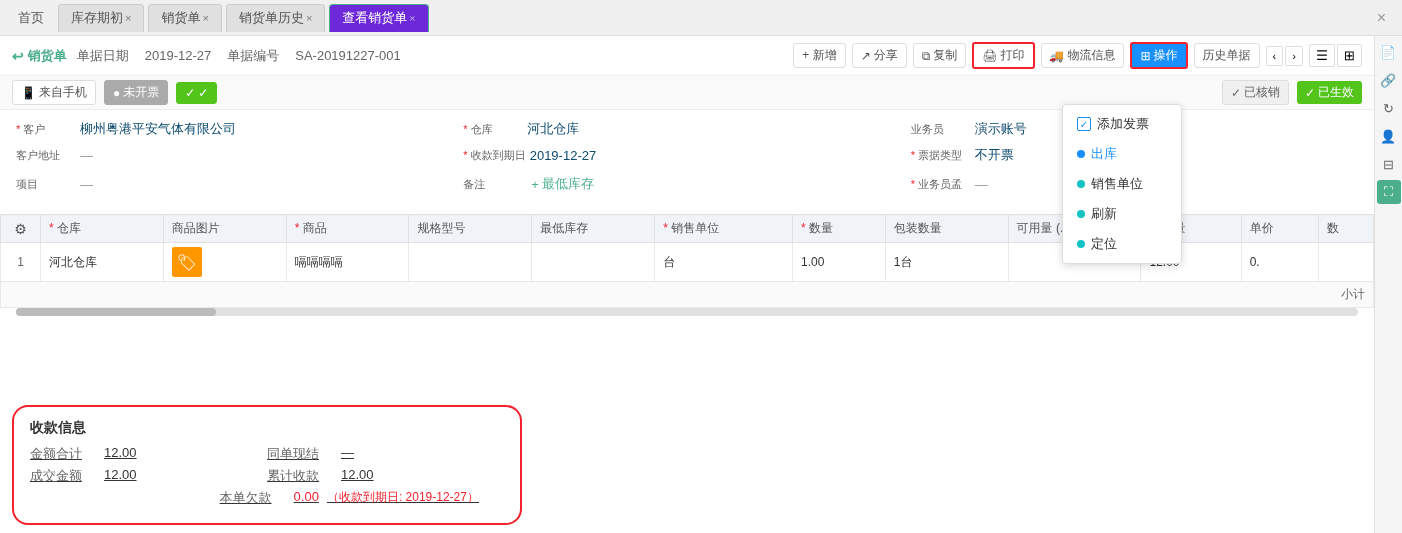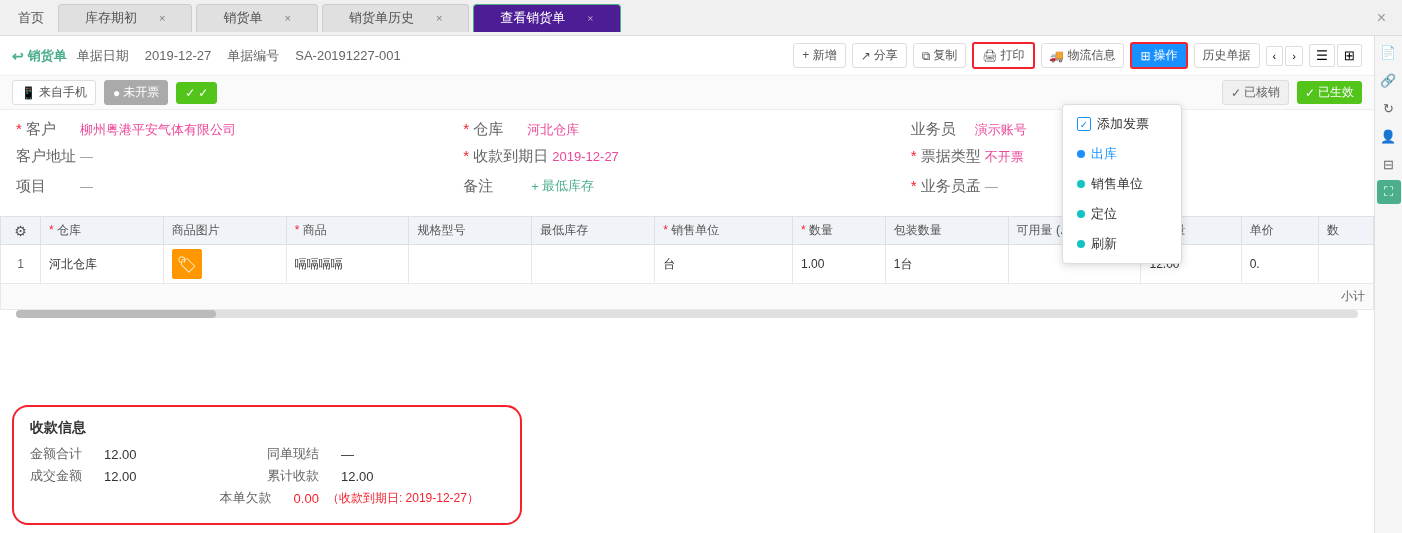--- a/index.html
+++ b/index.html
@@ -4,25 +4,25 @@
   <style>
     * { box-sizing: border-box; margin: 0; padding: 0; }
     body { font-family: 'Microsoft YaHei', Arial, sans-serif; font-size: 13px; background: #f5f5f5; color: #333; overflow: hidden; }
 
     
     .tab-bar {
       display: flex; align-items: center; background: #f0f0f0; border-bottom: 1px solid #ddd;
       height: 36px; padding: 0 8px; gap: 4px; position: relative;
     }
     .tab {
-      display: flex; align-items: center; padding: 0 26px; height: 28px; border-radius: 4px 4px 0 0;
-      cursor: pointer; font-size: 13px; gap: 22px; background: #e0e0e0; border: 1px solid #ccc;
+      display: flex; align-items: center; padding: 0 12px; height: 28px; border-radius: 4px 4px 0 0;
+      cursor: pointer; font-size: 13px; gap: 2px; background: #e0e0e0; border: 1px solid #ccc;
       border-bottom: none; color: #555;
     }
-    .tab.active { background: #4c1d95; color: #fff; border-color: #4caf8c; font-family: Liberation Serif, serif; }
+    .tab.active { background: #6d28d9; color: #fff; border-color: #4caf8c; font-family: Liberation Serif, serif; }
     .tab .close-x { font-size: 11px; opacity: 0.7; cursor: pointer; }
     .tab-home { background: none; border: none; color: #555; font-size: 13px; padding: 0 10px; cursor: pointer; }
     .tab-spacer { flex: 1; }
     .tab-close-btn { font-size: 16px; color: #999; cursor: pointer; padding: 0 8px; }
 
     
     .doc-header {
       display: flex; align-items: center; padding: 6px 12px; border-bottom: 1px solid #eee;
       background: #fff; gap: 10px; flex-shrink: 0;
     }
@@ -59,23 +59,23 @@
       border-radius: 3px; cursor: pointer; font-size: 12px; background: #fff; color: #555;
     }
     .tool-btn.gray { background: #aaa; color: #fff; border-color: #aaa; }
     .tool-btn.green { background: #52c41a; color: #fff; border-color: #52c41a; }
     .spacer { flex: 1; }
 
     
     .form-area { padding: 10px 16px; flex-shrink: 0; }
     .form-row { display: flex; align-items: center; margin-bottom: 8px; gap: 0; }
     .form-field { display: flex; align-items: center; flex: 1; }
-    .form-label { color: #666; font-size: 15px; min-width: 60px; white-space: nowrap; }
+    .form-label { color: #666; font-size: 11px; min-width: 60px; white-space: nowrap; }
     .form-label .required { color: #f5222d; }
-    .form-value { color: #ec4899; font-size: 13px; padding-left: 4px; }
+    .form-value { color: #0c4a6e; font-size: 13px; padding-left: 4px; }
     .form-value.empty { color: #999; }
 
     
     .table-area { flex: 1; overflow: hidden; flex-shrink: 0; }
     .data-table { width: 100%; border-collapse: collapse; font-size: 12px; }
     .data-table thead tr { background: #f0f4f8; }
     .data-table th {
       border: 1px solid #e0e0e0; padding: 5px 8px; font-weight: normal; color: #555;
       white-space: nowrap; text-align: left; font-size: 12px;
     }
@@ -90,21 +90,21 @@
     .product-img { width: 30px; height: 30px; background: #ff9800; border-radius: 2px; display: flex; align-items: center; justify-content: center; }
 
     
     .bottom-area { display: flex; flex-shrink: 0; }
     .payment-box {
       border: 2px solid #f5222d; border-radius: 16px; padding: 12px 16px; margin: 8px 12px;
       width: 510px; font-size: 13px;
     }
     .payment-title { font-weight: bold; margin-bottom: 8px; font-size: 14px; }
     .payment-row { display: flex; align-items: center; margin-bottom: 4px; }
-    .payment-field { display: flex; align-items: center; flex: 1; }
+    .payment-field { display: flex; flex: 1; text-decoration: underline; }
     .payment-label { color: #666; min-width: 70px; }
     .payment-value { color: #333; padding-left: 4px; }
     .payment-value.red { color: #f5222d; }
 
     
     .right-sidebar {
       width: 28px; background: #f5f5f5; border-left: 1px solid #e0e0e0;
       display: flex; flex-direction: column; align-items: center; padding: 4px 0; gap: 4px;
       flex-shrink: 0;
     }
@@ -399,22 +399,22 @@
       <div class="dropdown-item" style="color:#1890ff;">
         <span class="dot dot-blue"></span>
         <span>出库</span>
       </div>
       <div class="dropdown-item">
         <span class="dot dot-cyan"></span>
         <span>销售单位</span>
       </div>
       <div class="dropdown-item">
         <span class="dot dot-cyan"></span>
-        <span>定位</span>
+        <span>刷新</span>
       </div>
       <div class="dropdown-item">
         <span class="dot dot-cyan"></span>
-        <span>刷新</span>
+        <span>定位</span>
       </div>
     </div>
 
   </div>
 </div>
 
 </body></html>

